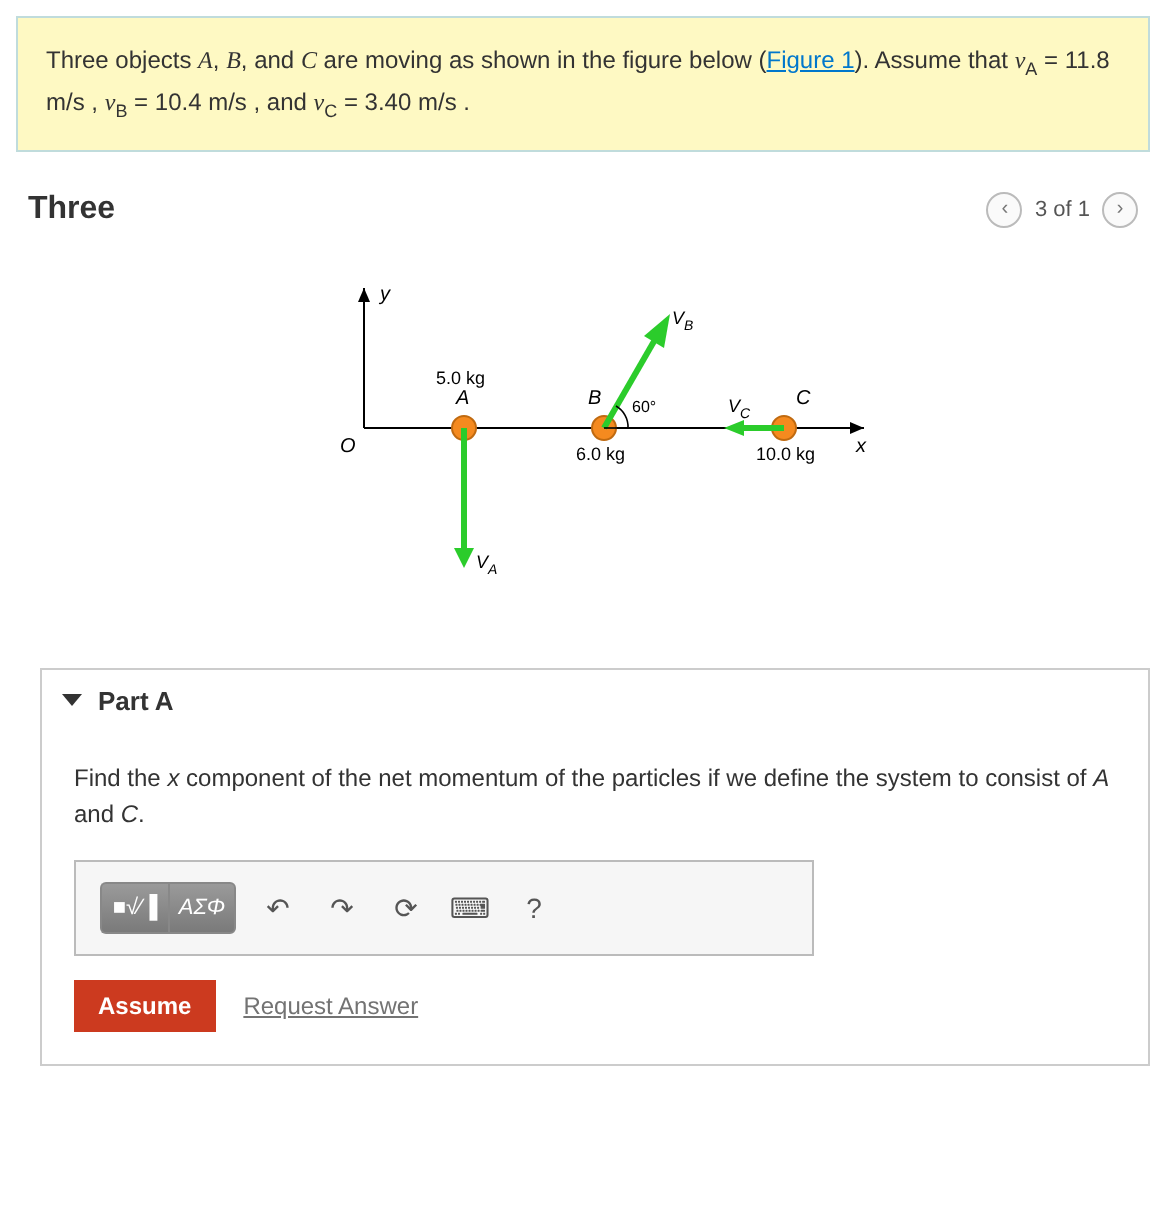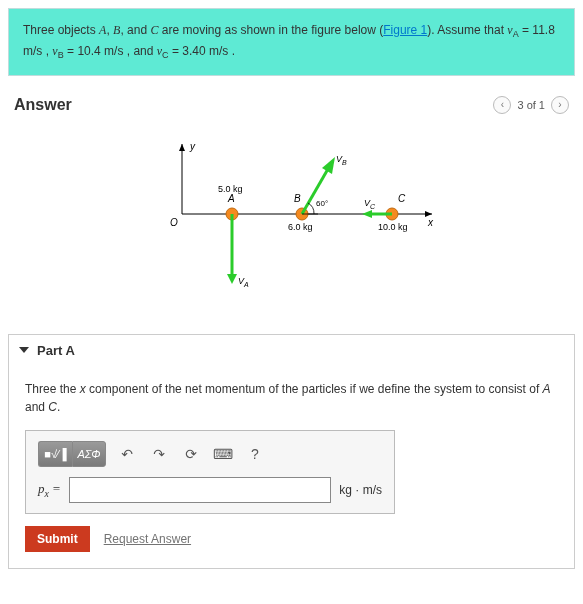--- a/index.html
+++ b/index.html
@@ -1,27 +1,27 @@
 <!DOCTYPE html>
 <html><head>
 <meta charset="utf-8">
 <style>
   * { box-sizing: border-box; margin: 0; padding: 0; }
   body { font-family: Arial, Helvetica, sans-serif; font-size: 12px; color: #333; background: #fff; width: 583px; }
-  .problem-box { background: #5eead4; border: 1px solid #c0dcdc; padding: 12px 14px; margin: 8px 8px 0 8px; line-height: 1.5; }
+  .problem-box { background: #fef9c3; border: 1px solid #c0dcdc; padding: 12px 14px; margin: 8px 8px 0 8px; line-height: 1.5; }
   .problem-box i { font-style: italic; font-family: 'Times New Roman', serif; }
   .sub { vertical-align: sub; font-size: 0.75em; }
   .figlink { color: #0077cc; text-decoration: underline; }
   .figure-section { padding: 20px 14px 10px 14px; }
   .figure-header { display: flex; align-items: center; justify-content: space-between; }
   .figure-title { font-size: 16px; font-weight: bold; color: #333; }
   .pager { display: flex; align-items: center; gap: 6px; font-size: 11px; color: #555; }
   .pager-btn { width: 18px; height: 18px; border: 1px solid #bbb; border-radius: 50%; background: #fafafa; display: flex; align-items: center; justify-content: center; font-size: 10px; color: #777; cursor: pointer; }
   .figure-canvas { height: 210px; display: flex; align-items: center; justify-content: center; }
-  .part-border { border: 1px solid #ccc; margin: 0 8px 8px 8px; }
+  .part-border { border: 1px solid #ccc; margin: 0 8px 8px 20px; }
   .part-header { display: flex; align-items: center; gap: 8px; padding: 8px 10px; font-weight: bold; font-size: 13px; border-bottom: 0; }
   .caret { width: 0; height: 0; border-left: 5px solid transparent; border-right: 5px solid transparent; border-top: 6px solid #333; }
   .part-body { padding: 14px 16px 16px 16px; }
   .question { margin-bottom: 14px; line-height: 1.5; }
   .answer-region { border: 1px solid #bbb; background: #f6f6f6; padding: 10px 12px; display: flex; flex-direction: column; gap: 10px; width: 370px; }
   .toolbar-row { display: flex; align-items: center; gap: 10px; }
   .tb-group { display: flex; }
   .tb-btn { width: 34px; height: 26px; border: 1px solid #888; background: #8a8a8a linear-gradient(#9a9a9a,#7a7a7a); color: #fff; display: flex; align-items: center; justify-content: center; font-size: 11px; cursor: pointer; }
   .tb-btn:first-child { border-right: none; border-top-left-radius: 3px; border-bottom-left-radius: 3px; }
   .tb-btn:last-child { border-top-right-radius: 3px; border-bottom-right-radius: 3px; font-style: italic; }
@@ -39,21 +39,21 @@
 <body>
 
 <div class="problem-box">
   <span>
     <span>Three objects </span><i>A</i>, <i>B</i><span>, and </span><i>C</i><span> are moving as shown in the figure below (</span><a class="figlink">Figure 1</a><span>). Assume that </span><i>v</i><span class="sub">A</span><span> = </span><span>11.8 m/s</span><span> , </span><i>v</i><span class="sub">B</span><span> = </span><span>10.4 m/s</span><span> , and </span><i>v</i><span class="sub">C</span><span> = </span><span>3.40 m/s</span><span> .</span>
   </span>
 </div>
 
 <div class="figure-section">
   <div class="figure-header">
-    <div class="figure-title">Answer</div>
+    <div class="figure-title">Three</div>
     <div class="pager">
       <div class="pager-btn">‹</div>
       <span>3 of 1</span>
       <div class="pager-btn">›</div>
     </div>
   </div>
   <div class="figure-canvas">
     <svg width="300" height="170" viewBox="0 0 300 170">
 
       <line x1="40" y1="80" x2="290" y2="80" stroke="#000" stroke-width="1"></line>
@@ -91,40 +91,35 @@
   </div>
 </div>
 
 <div class="part-border">
   <div class="part-header">
     <div class="caret"></div>
     <span>Part A</span>
   </div>
   <div class="part-body">
     <div class="question">
-      <span>Three the </span><i>x</i><span> component of the net momentum of the particles if we define the system to consist of </span><i>A</i><span> and </span><i>C</i><span>.</span>
+      <span>Find the </span><i>x</i><span> component of the net momentum of the particles if we define the system to consist of </span><i>A</i><span> and </span><i>C</i><span>.</span>
     </div>
 
     <div class="answer-region">
       <div class="toolbar-row">
         <div class="tb-group">
           <div class="tb-btn">■√⁄▐</div>
           <div class="tb-btn">ΑΣΦ</div>
         </div>
         <div class="tb-icon">↶</div>
         <div class="tb-icon">↷</div>
         <div class="tb-icon">⟳</div>
         <div class="tb-icon">⌨</div>
         <div class="tb-icon">?</div>
       </div>
-      <div class="answer-row">
-        <span class="lhs"><i>p</i><span class="sub">x</span><span> =</span></span>
-        <input type="text" class="answer-input" value="" style="">
-        <span class="units">kg · m/s</span>
-      </div>
     </div>
 
     <div class="submit-row">
-      <button class="submit-btn">Submit</button>
+      <button class="submit-btn">Assume</button>
       <a class="request-link">Request Answer</a>
     </div>
   </div>
 </div>
 
 </body></html>

